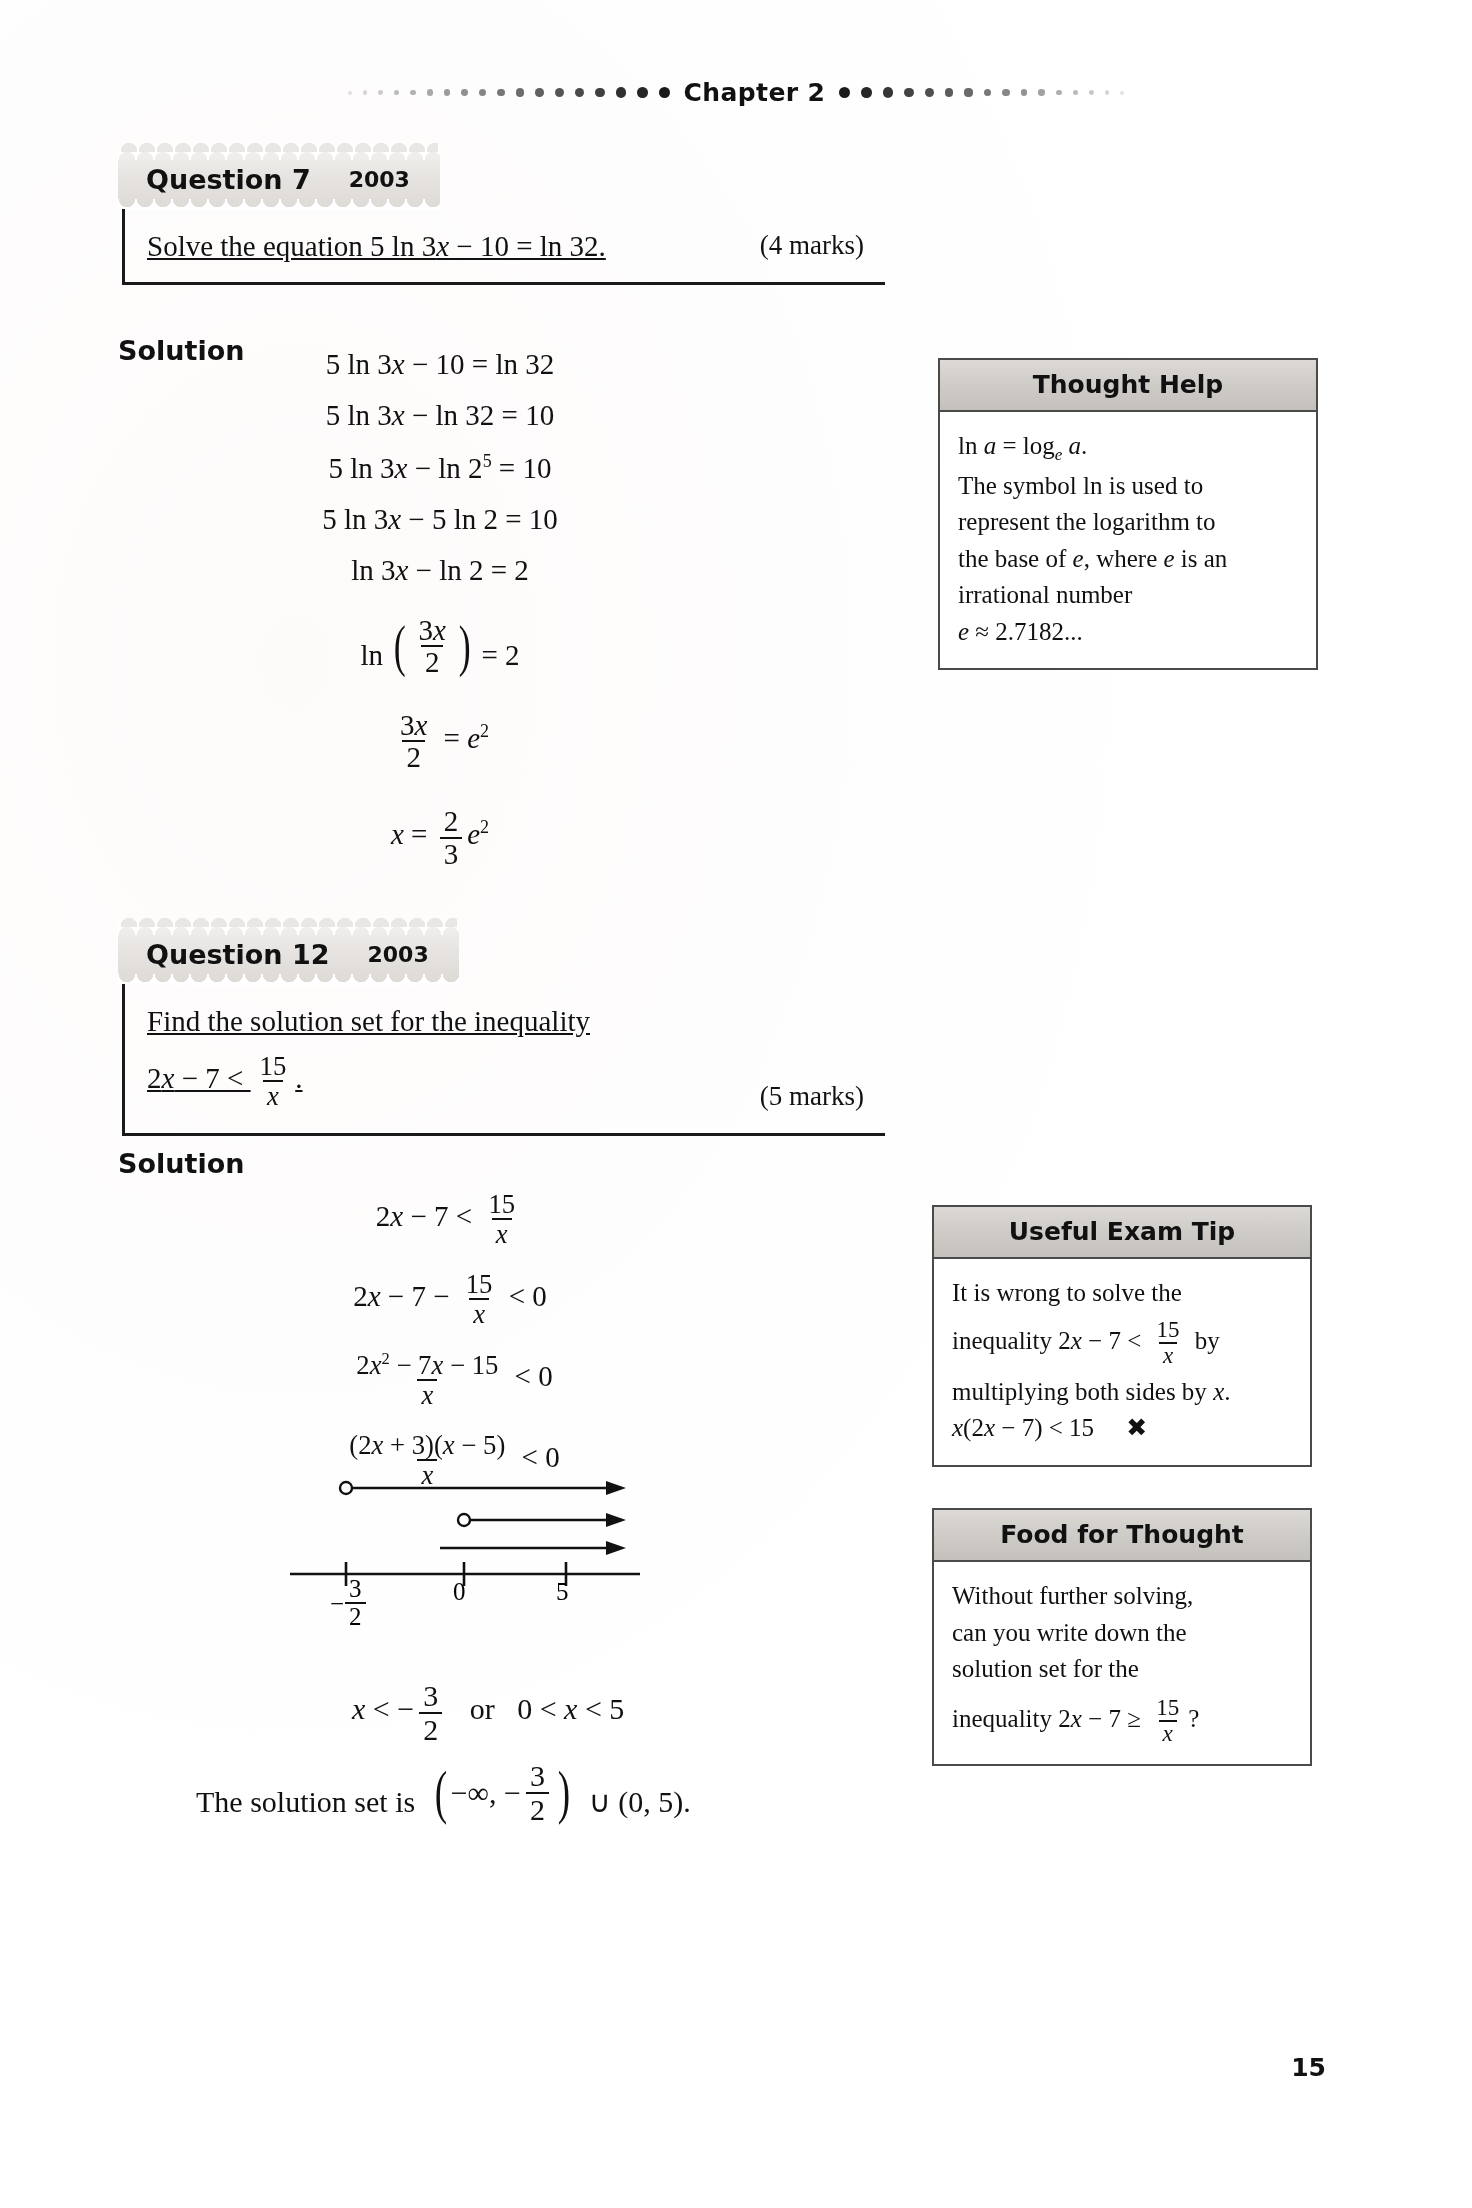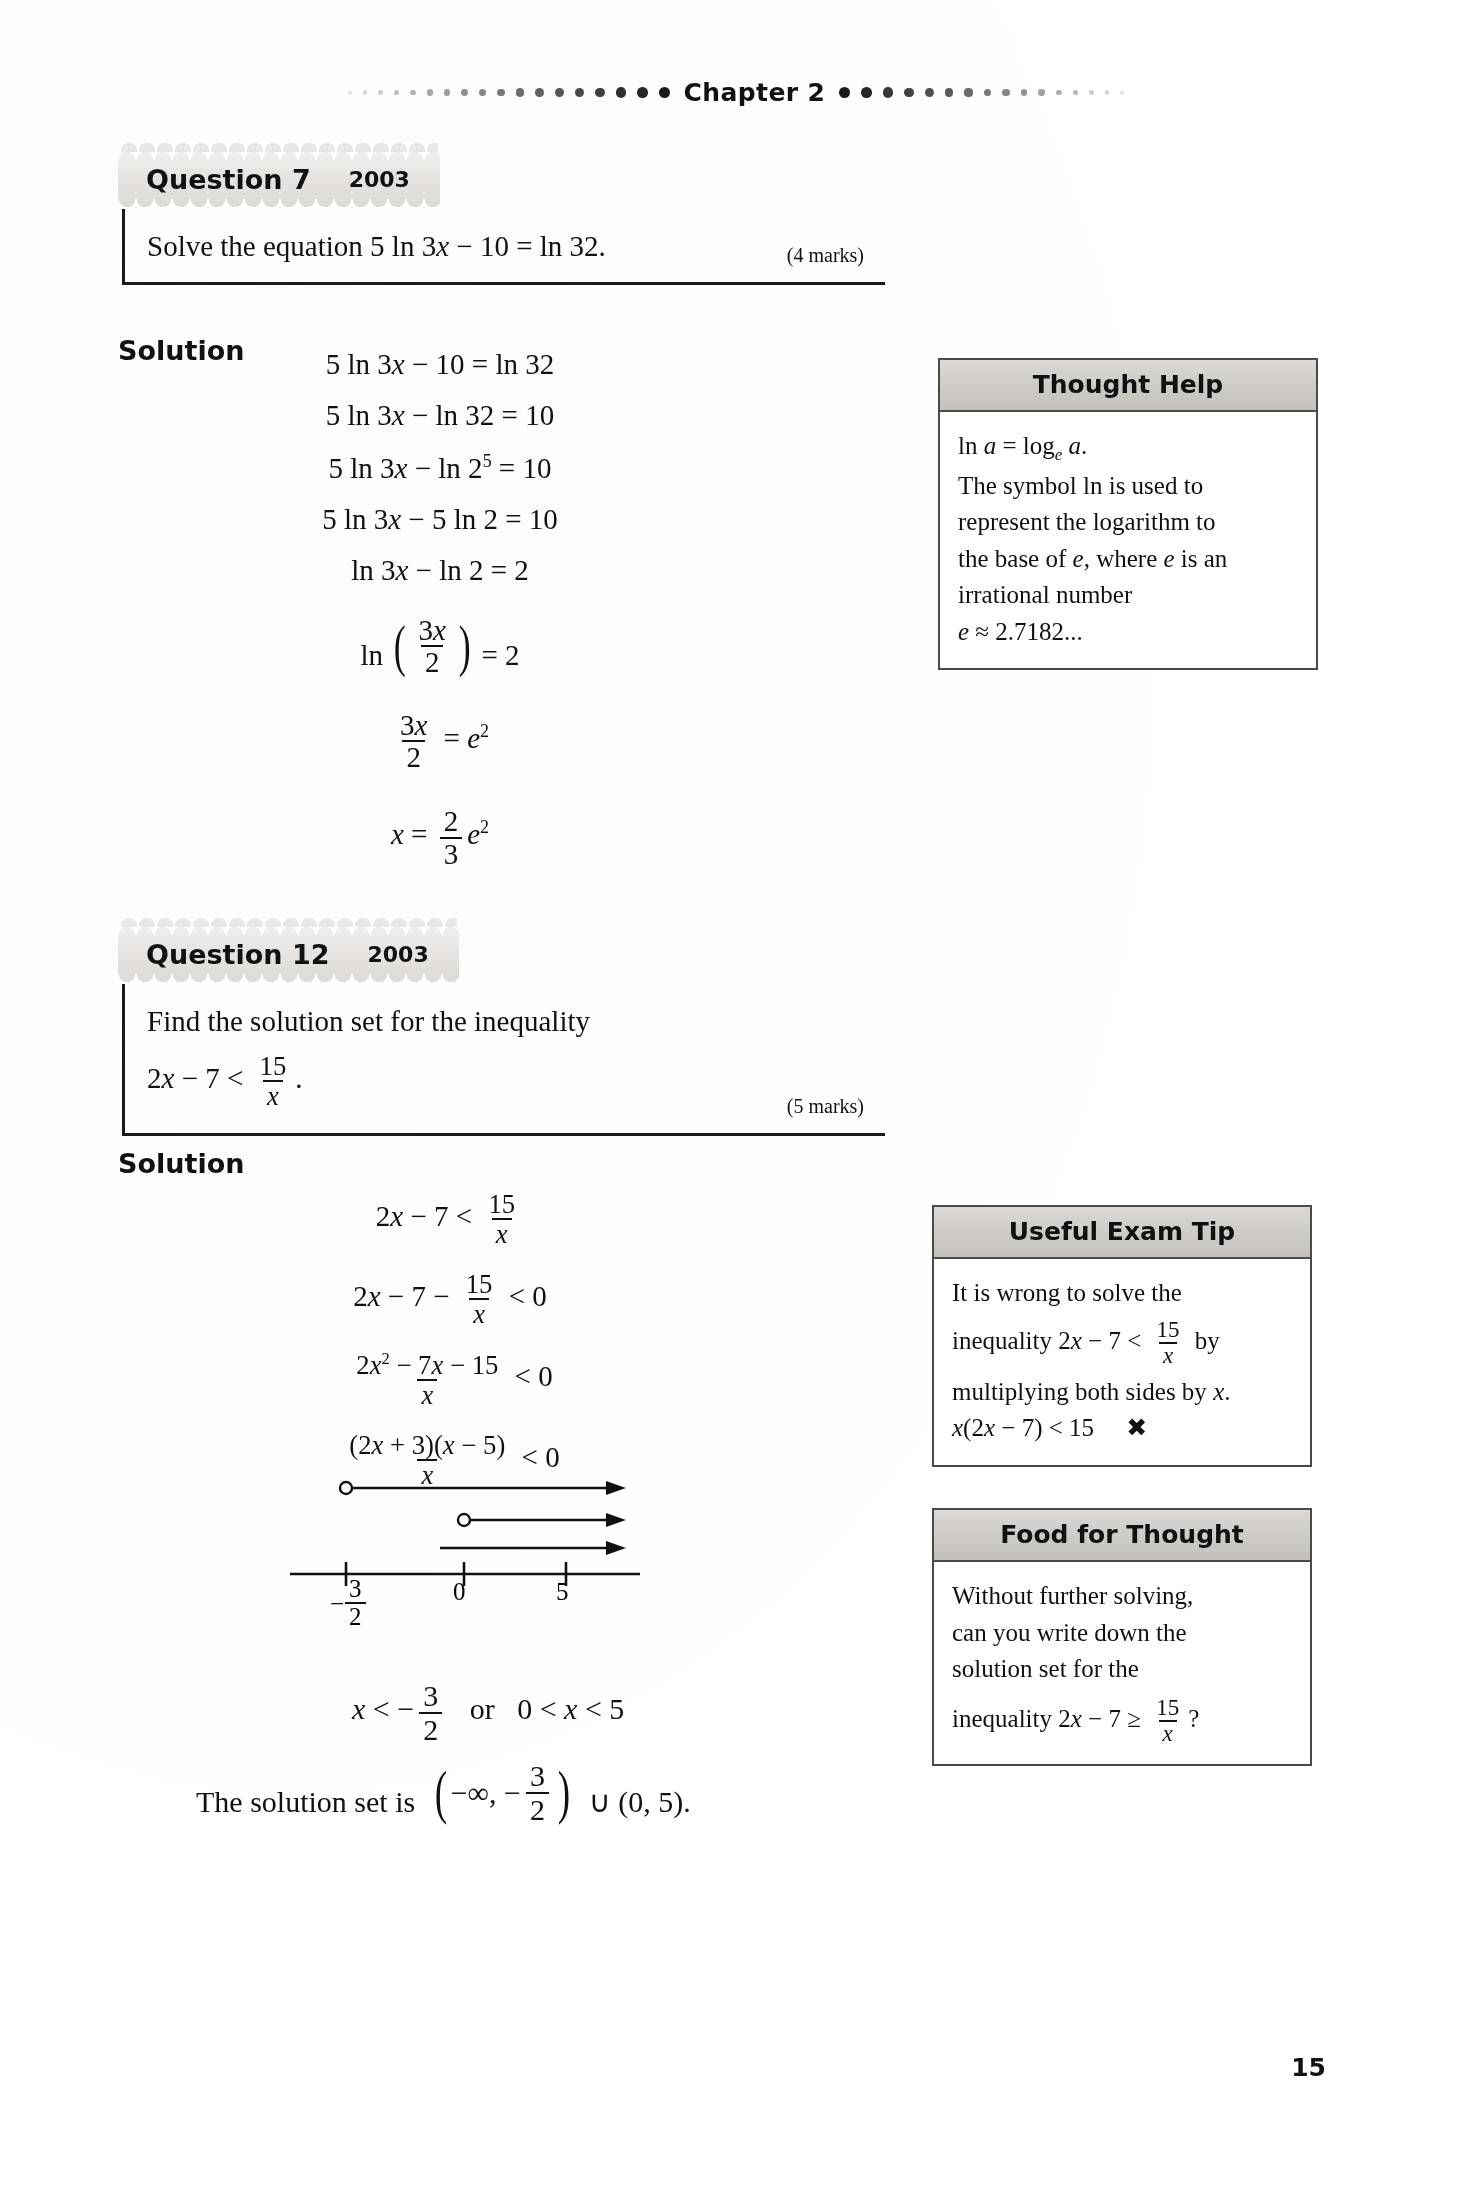--- a/index.html
+++ b/index.html
@@ -71,24 +71,24 @@
     position:relative;
     margin-left:4px;
     padding:16px 0 18px 22px;
     border-left:3px solid #1a1a1a;
     width:760px;
   }
   .qbody:after {
     content:""; position:absolute; left:0; bottom:0;
     width:760px; height:3px; background:#1a1a1a;
   }
-  .qtext { font-size:29px; color:#111; line-height:1.45; }
+  .qtext { font-size:29px; color:#111; line-height:1.45;text-decoration:underline; }
   .marks {
-    position:absolute; right:18px; bottom:18px;
-    font-size:20px; color:#111;text-align:right;
+    position:absolute; right:18px; bottom:24px;
+    font-size:27px; color:#111;text-align:right;
   }
 
   
   .solution-h {
     font-family:"DejaVu Sans", sans-serif;
     font-weight:bold; font-size:27px; color:#111;
   }
 
   
   .mathline { font-size:29px; color:#111; line-height:1.0; white-space:nowrap; }

